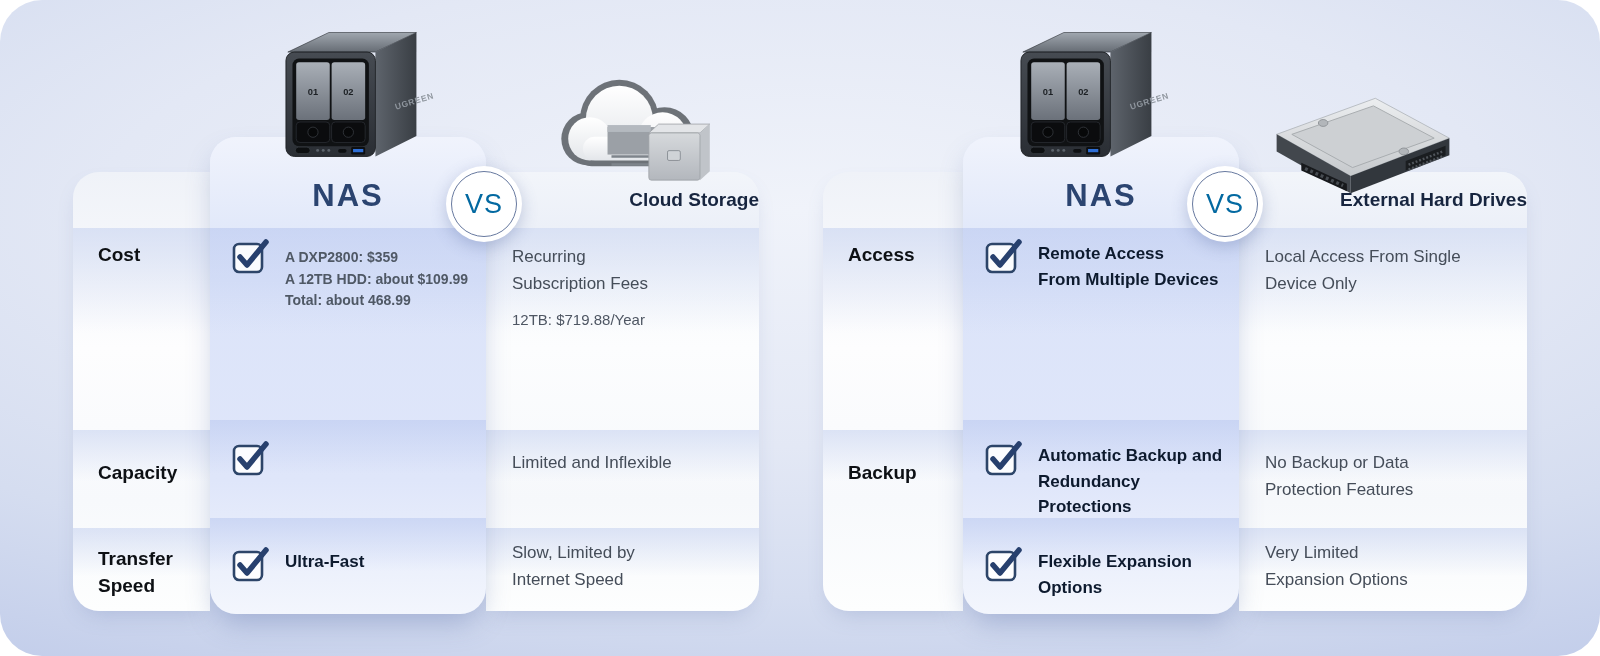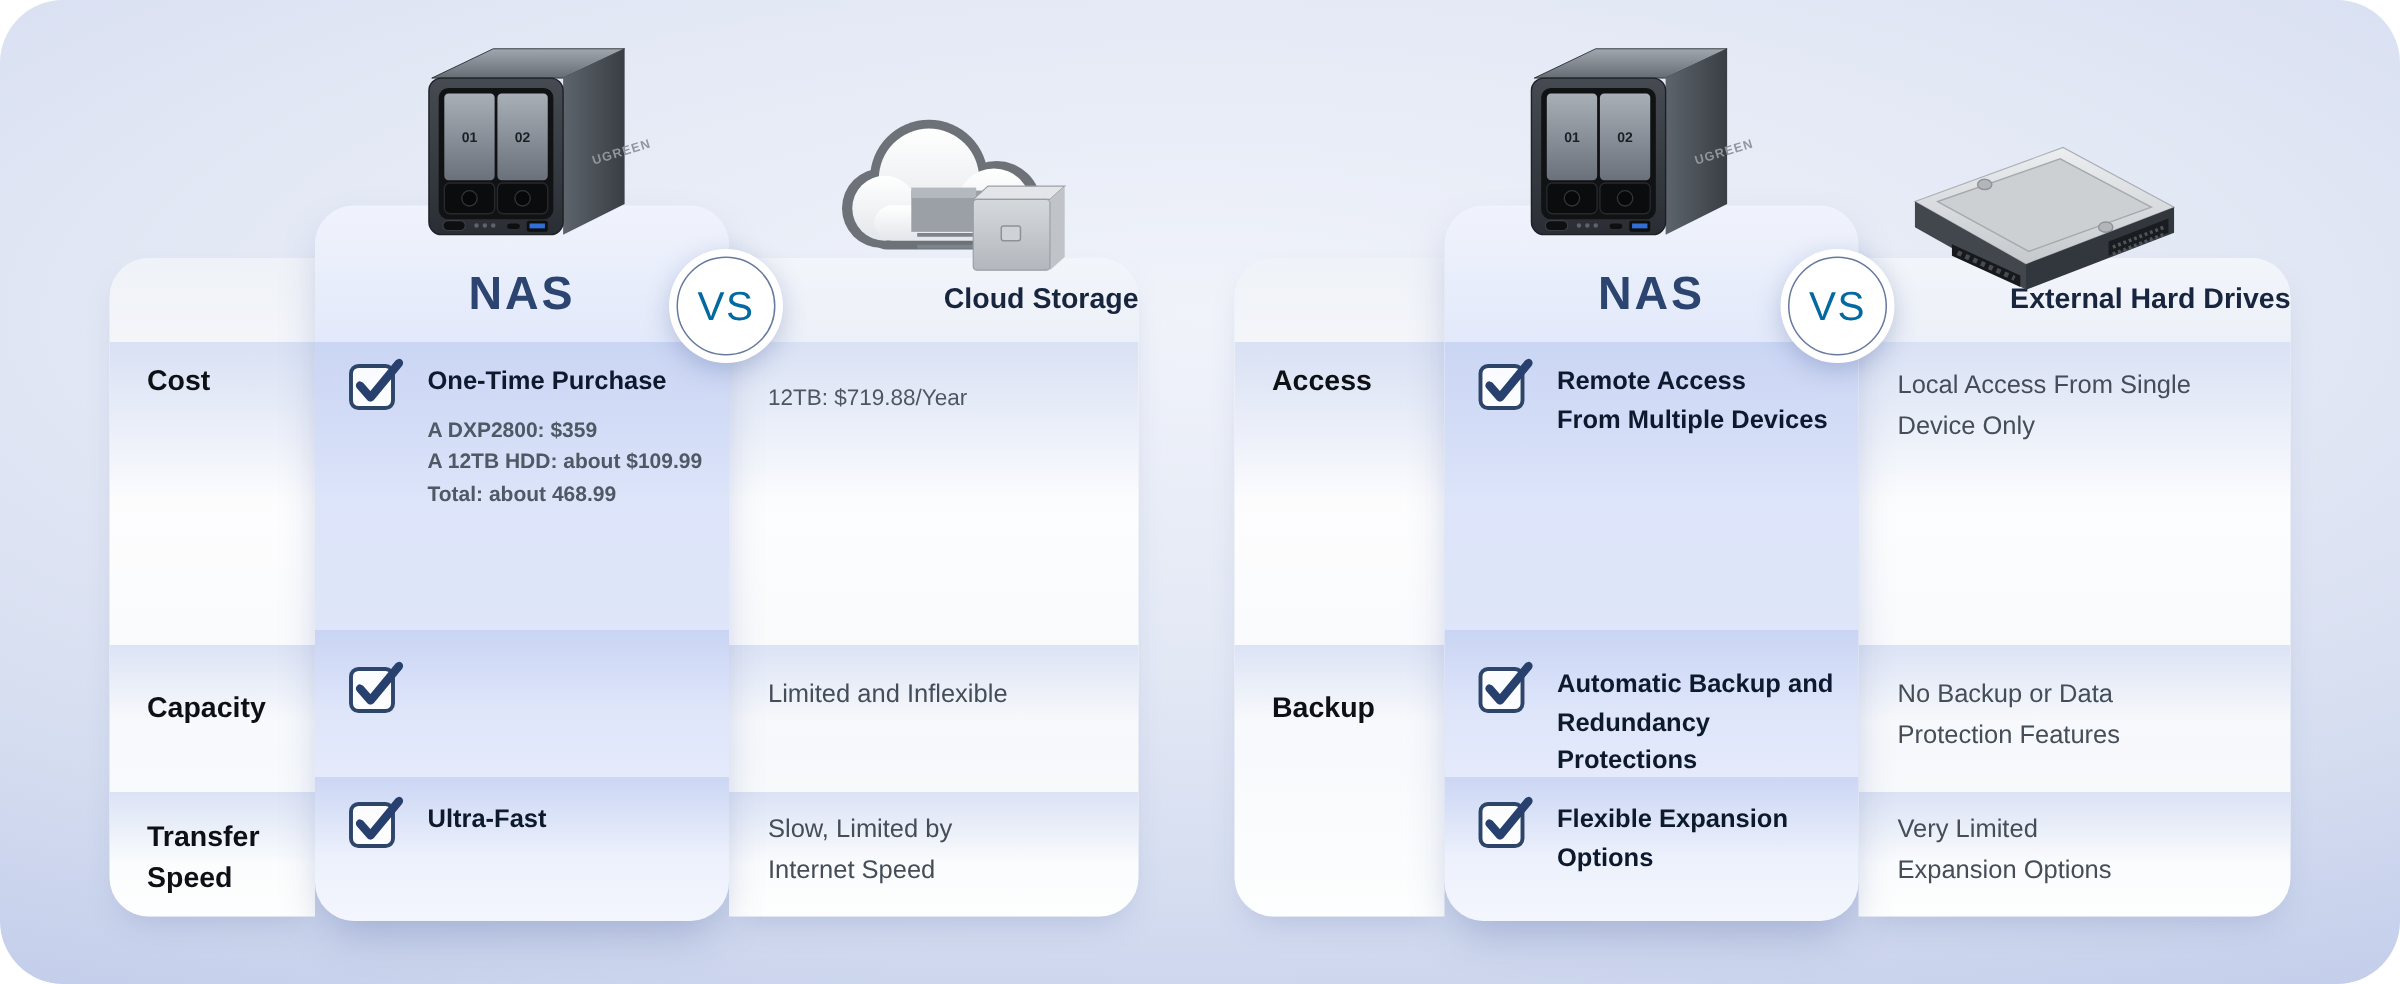--- a/index.html
+++ b/index.html
@@ -33,21 +33,21 @@
   .lrow.r3{padding-top:18px;}
   .rowlabel{font-size:19px;font-weight:700;color:#0d1014;line-height:1.42;white-space:pre-line;}
   .nas-header{height:91px;display:flex;align-items:flex-end;justify-content:center;padding-bottom:14px;box-sizing:border-box;
     background:linear-gradient(180deg,#f0f3fc 0%,#e2e9fa 100%);}
   .nas-header span{font-size:31px;font-weight:800;color:#2b4470;letter-spacing:2px;}
   .comp-header{height:56px;display:flex;align-items:center;justify-content:flex-end;box-sizing:border-box;
     background:linear-gradient(180deg,#f2f5fa 0%,#ecf0f8 100%);}
   .comp-header span{font-size:19px;font-weight:700;color:#17253f;}
   .nrow{box-sizing:border-box;display:flex;gap:13px;padding:10px 14px 0 22px;
     background:linear-gradient(180deg,rgba(184,199,239,.55) 0%,rgba(255,255,255,0) 55%);}
-  .n1{height:192px;}.n2{height:98px;padding-top:20px;}.n3{height:96px;padding-top:12px;}
+  .n1{height:192px;}.n2{height:98px;padding-top:20px;}.n3{height:96px;padding-top:28px;}
   .check{flex:0 0 40px;width:40px;height:36px;}
   .ntitle{font-size:17px;font-weight:700;color:#0d1a2e;line-height:1.5;white-space:pre-line;padding-top:3px;}
   .nnote{font-size:17px;font-weight:400;color:#202a38;line-height:1.55;white-space:pre-line;}
   .ndetails{font-size:14px;font-weight:700;color:#4f5865;line-height:1.55;margin-top:9px;white-space:pre-line;}
   .crow{padding:16px 12px 0 26px;}
   .crow.r2{padding-top:20px;}
   .crow.r3{padding-top:12px;}
   .ctext{font-size:17px;font-weight:500;color:#454d59;line-height:1.58;white-space:pre-line;}
   .cdetails{font-size:15px;font-weight:400;color:#4e5663;margin-top:13px;white-space:pre-line;}
   .vs-badge{position:absolute;top:29px;width:76px;height:76px;border-radius:50%;background:#fff;z-index:6;
@@ -88,21 +88,20 @@
         <span>NAS</span>
       </div>
       <div class="nrow n1">
         <span class="check">
           <svg viewBox="0 0 40 36" width="40" height="36">
               <rect x="2" y="6" width="28" height="28" rx="5" fill="rgba(255,255,255,.9)" stroke="#2d4569" stroke-width="2.6"></rect>
               <path d="M8 19 L15 27 L34 4" fill="none" stroke="#27406e" stroke-width="5.5" stroke-linecap="round" stroke-linejoin="round"></path>
             </svg>
         </span>
         <div>
-          <div class="ntitle">One-Time Purchase</div>
           <div class="ndetails">A DXP2800: $359
 A 12TB HDD: about $109.99
 Total: about 468.99</div>
         </div>
       </div>
       <div class="nrow n2">
         <span class="check">
           <svg viewBox="0 0 40 36" width="40" height="36">
               <rect x="2" y="6" width="28" height="28" rx="5" fill="rgba(255,255,255,.9)" stroke="#2d4569" stroke-width="2.6"></rect>
               <path d="M8 19 L15 27 L34 4" fill="none" stroke="#27406e" stroke-width="5.5" stroke-linecap="round" stroke-linejoin="round"></path>
@@ -120,20 +119,22 @@
           <div class="ntitle">Ultra-Fast</div>
         </div>
       </div>
     </div>
 
     <div class="col col-comp">
       <div class="comp-header">
         <span>Cloud Storage</span>
       </div>
       <div class="crow r1">
+        <div class="ctext">Recurring
+Subscription Fees</div>
         <div class="cdetails">12TB: $719.88/Year</div>
       </div>
       <div class="crow r2">
         <div class="ctext">Limited and Inflexible</div>
       </div>
       <div class="crow r3">
         <div class="ctext">Slow, Limited by
 Internet Speed</div>
       </div>
     </div>

